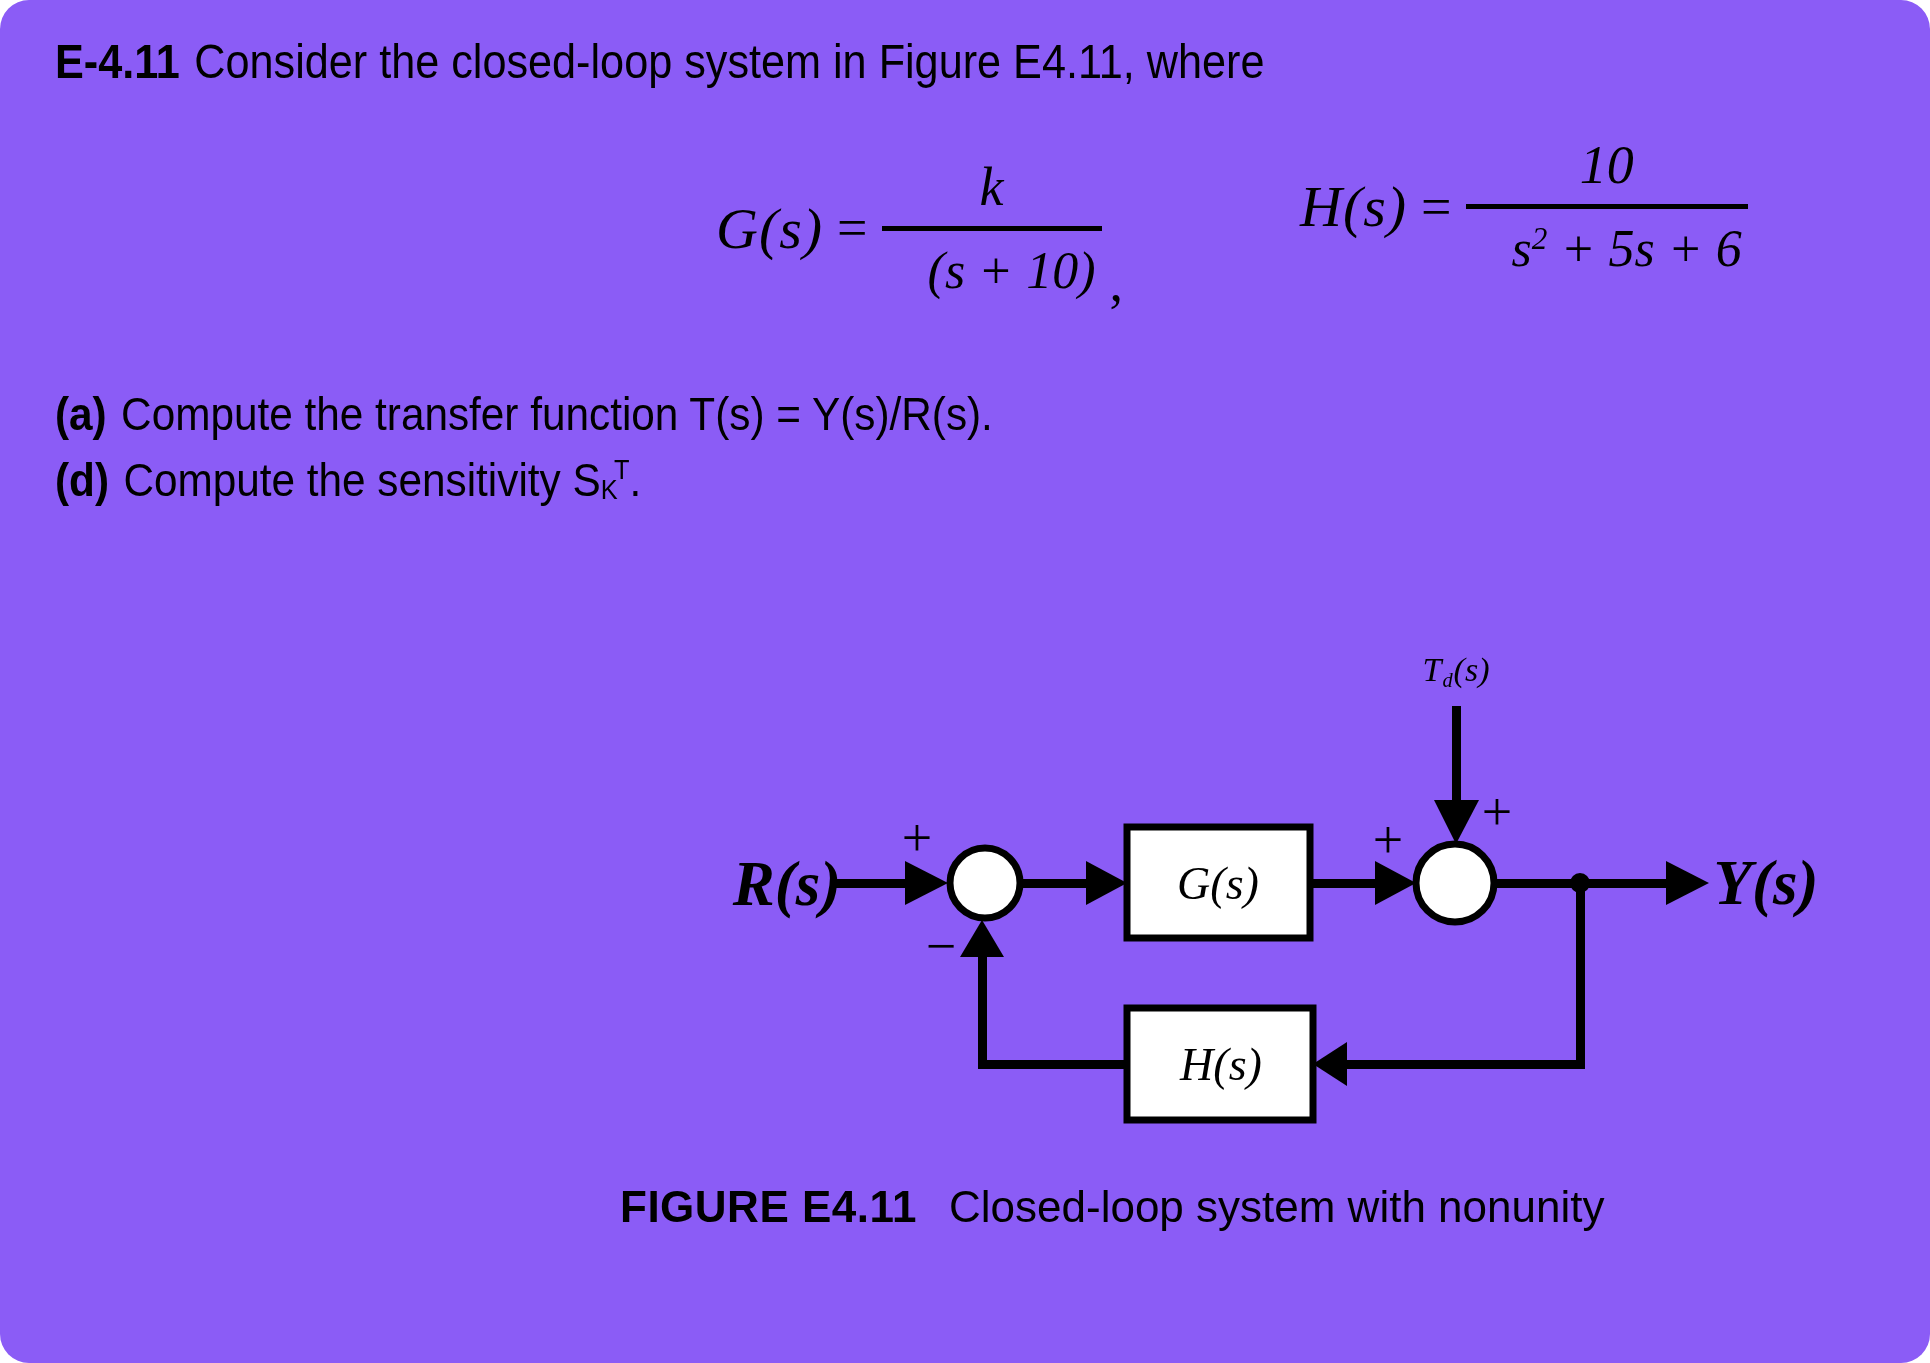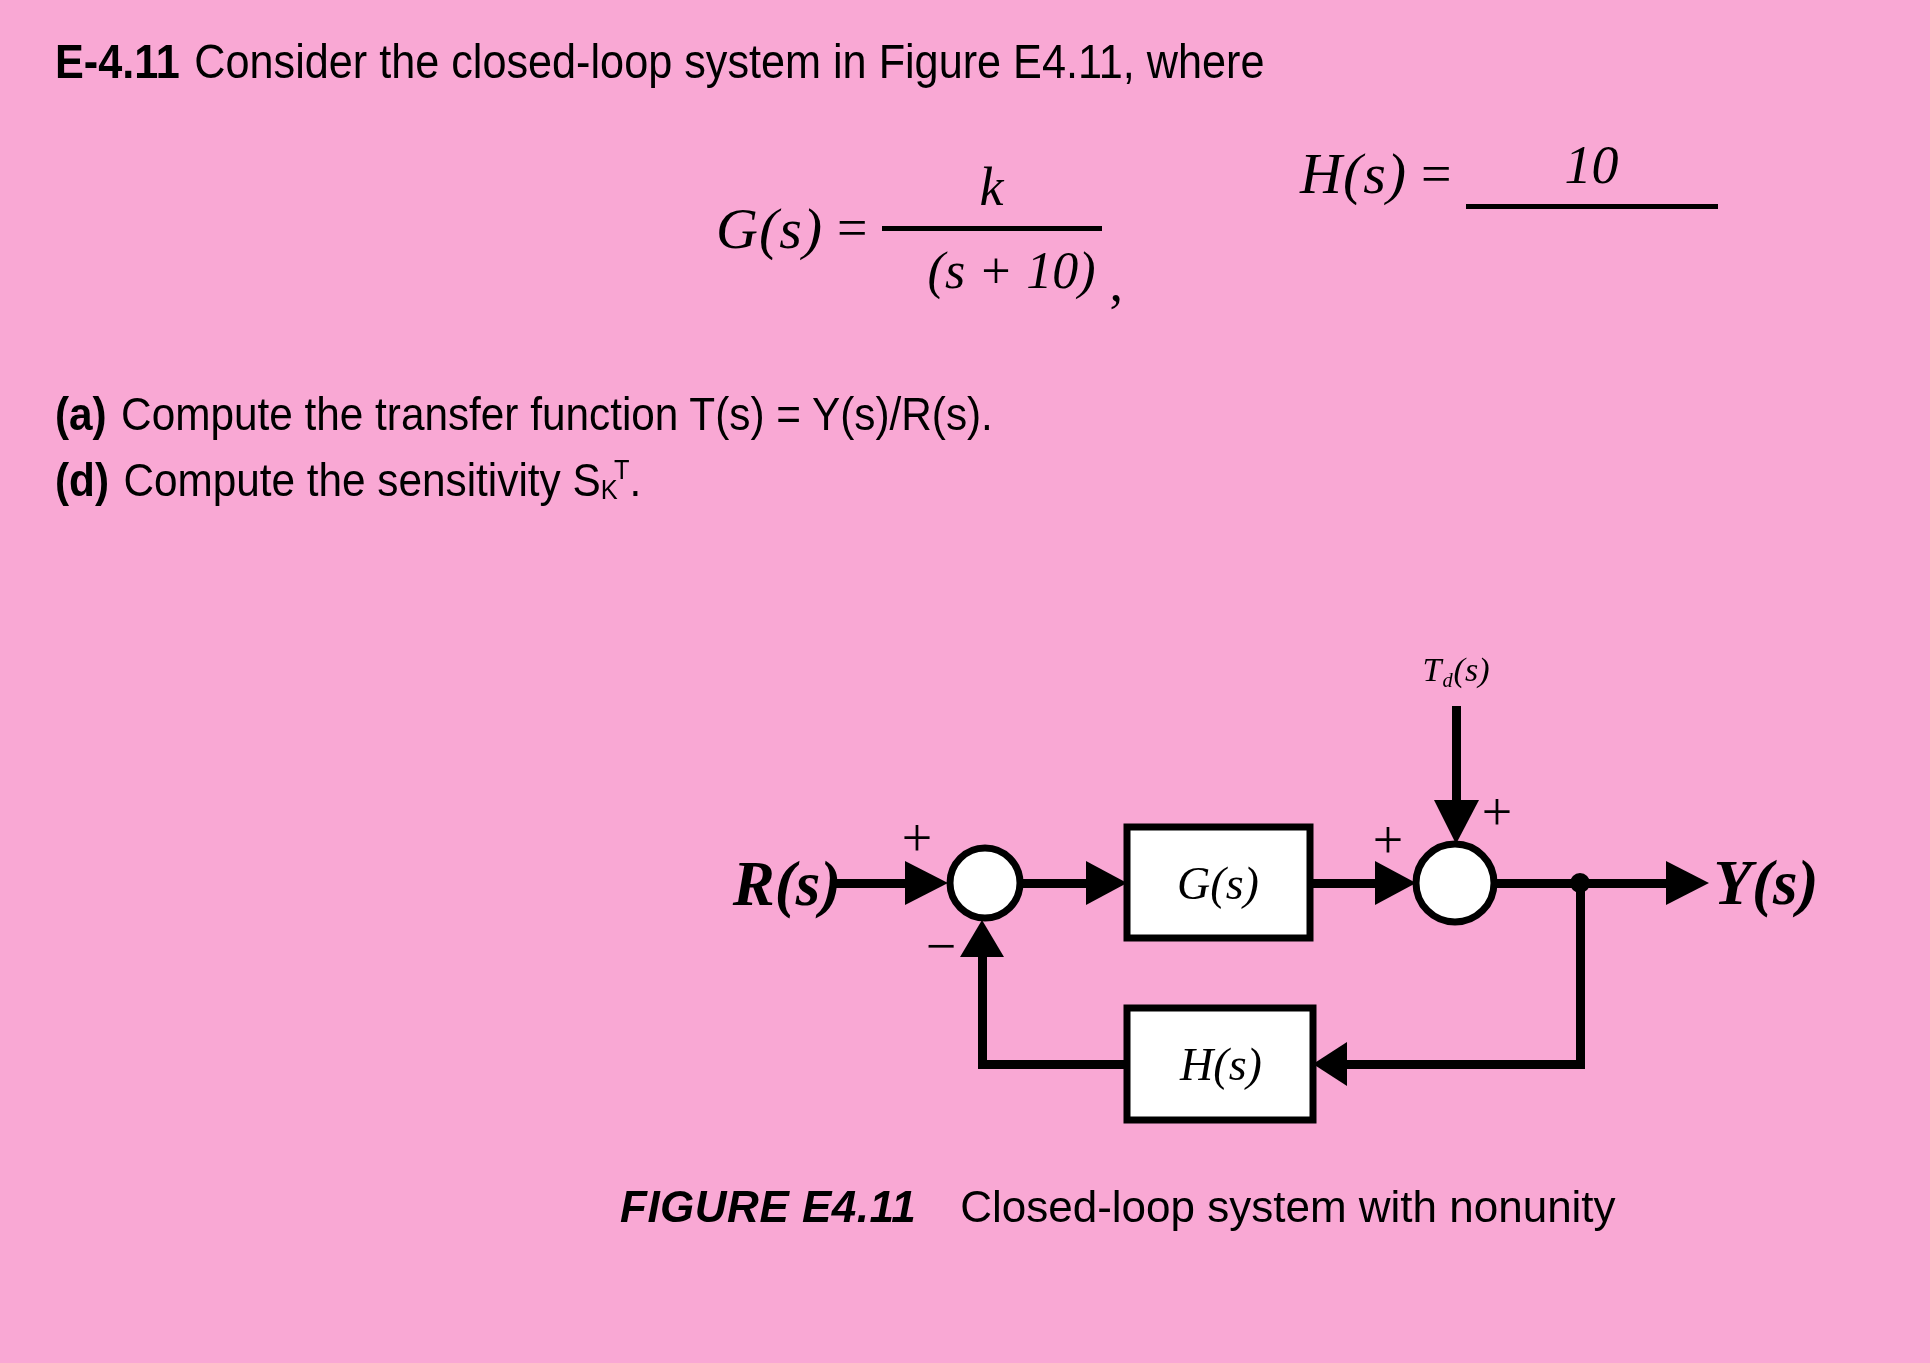--- a/index.html
+++ b/index.html
@@ -1,18 +1,18 @@
 <!DOCTYPE html>
 <html><head>
 <meta charset="utf-8">
 <style>
   html,body{margin:0;padding:0;background:#fff;}
   .page{
-    position:relative; width:1930px; height:1363px; background:#f9a8d4;
-    color:#000; font-family:"Liberation Sans", sans-serif; overflow:hidden;
+    position:relative; width:1930px; height:1363px; background:#8b5cf6;
+    color:#000; font-family:"Liberation Sans", sans-serif; overflow:hidden;border-radius:29px;
   }
   
   .textline{position:absolute; white-space:nowrap; transform:scaleX(0.90); transform-origin:0 50%;}
   .title-line{left:55px; top:34px; font-size:48px;}
   .part-line-a{left:55px; top:386px; font-size:47px;}
   .part-line-d{left:55px; top:452px; font-size:47px;}
   .bold-label{font-weight:700; margin-right:16px;}
   .ssub{font-size:0.60em; vertical-align:-0.12em;}
   .ssup{font-size:0.60em; vertical-align:0.62em; margin-left:-4px;}
   
@@ -31,21 +31,21 @@
           font-family:"Liberation Serif", serif; font-style:italic;
           line-height:1; white-space:nowrap; color:#000;}
   .sig{font-size:63px; font-weight:700;}
   .blk{font-size:46px;}
   .dist{font-size:34px;}
   .sign{font-size:54px; font-style:normal; font-weight:400;}
   .tdsub{font-size:0.60em; vertical-align:-0.28em; margin:0 1px;}
   
   .caption{position:absolute; left:620px; top:1176px; width:1210px;
            font-size:44px; line-height:1.42; color:#000;}
-  .caption .fig-label{font-weight:700; margin-right:44px; letter-spacing:0.5px;font-style:italic;}
+  .caption .fig-label{font-weight:700; margin-right:32px; letter-spacing:0.5px;}
   svg{position:absolute; left:0; top:0;}
 </style>
 </head>
 <body>
 
 <div class="page">
 
   <div class="textline title-line">
     <span class="bold-label">E-4.11</span><span>Consider the closed-loop system in Figure E4.11, where</span>
   </div>
@@ -60,20 +60,21 @@
     </span>
     <span class="f-comma">,</span>
   </div>
 
   <div class="formula" style="left:1300px; top:138px;">
     <span class="f-lhs">H(s)</span>
     <span class="f-eq">=</span>
     <span class="frac" style="min-width:252px;">
       <span class="num">10</span>
       <span class="bar"></span>
+      <span class="den"><span>s</span><span class="exp">2</span><span> + 5s + 6</span></span>
     </span>
   </div>
 
   <div class="textline part-line-a">
     <span class="bold-label">(a)</span><span>Compute the transfer function T(s) = Y(s)/R(s).</span>
   </div>
 
   <div class="textline part-line-d">
     <span class="bold-label">(d)</span><span>Compute the sensitivity S</span><span class="ssub">K</span><span class="ssup">T</span><span>.</span>
   </div>

